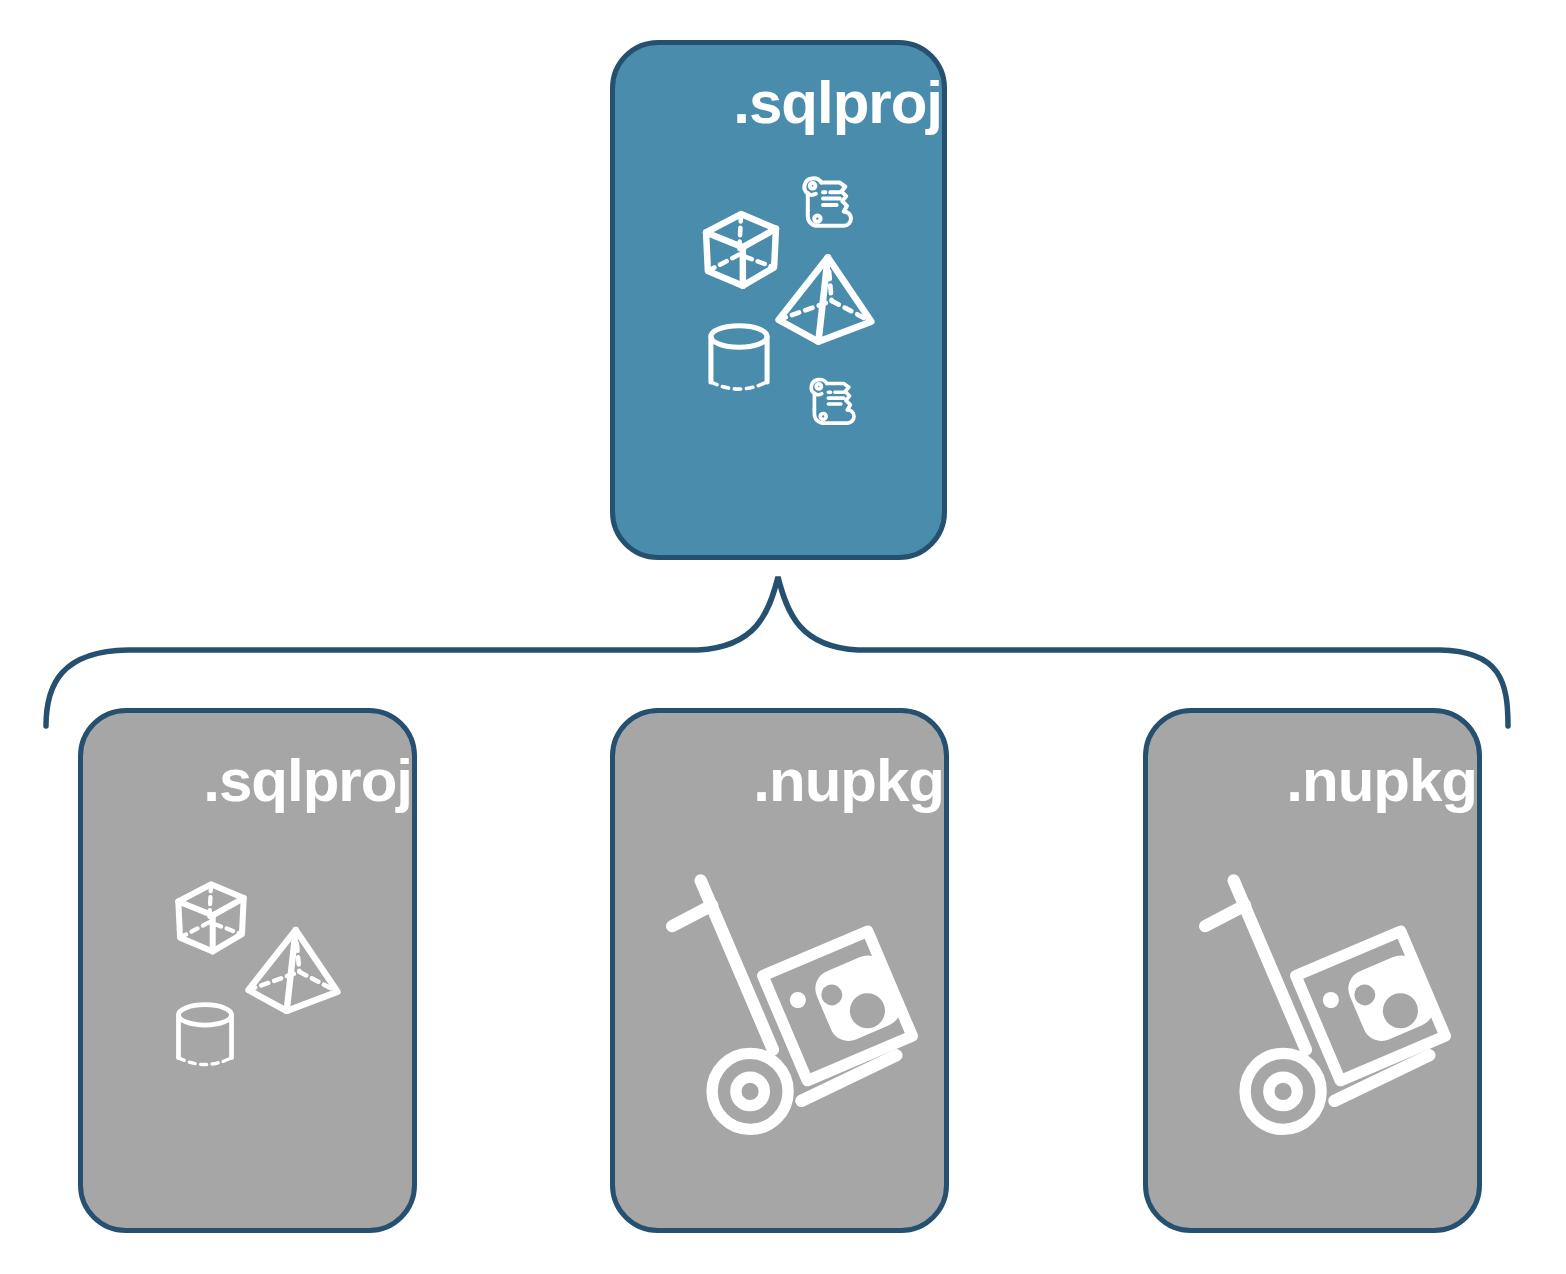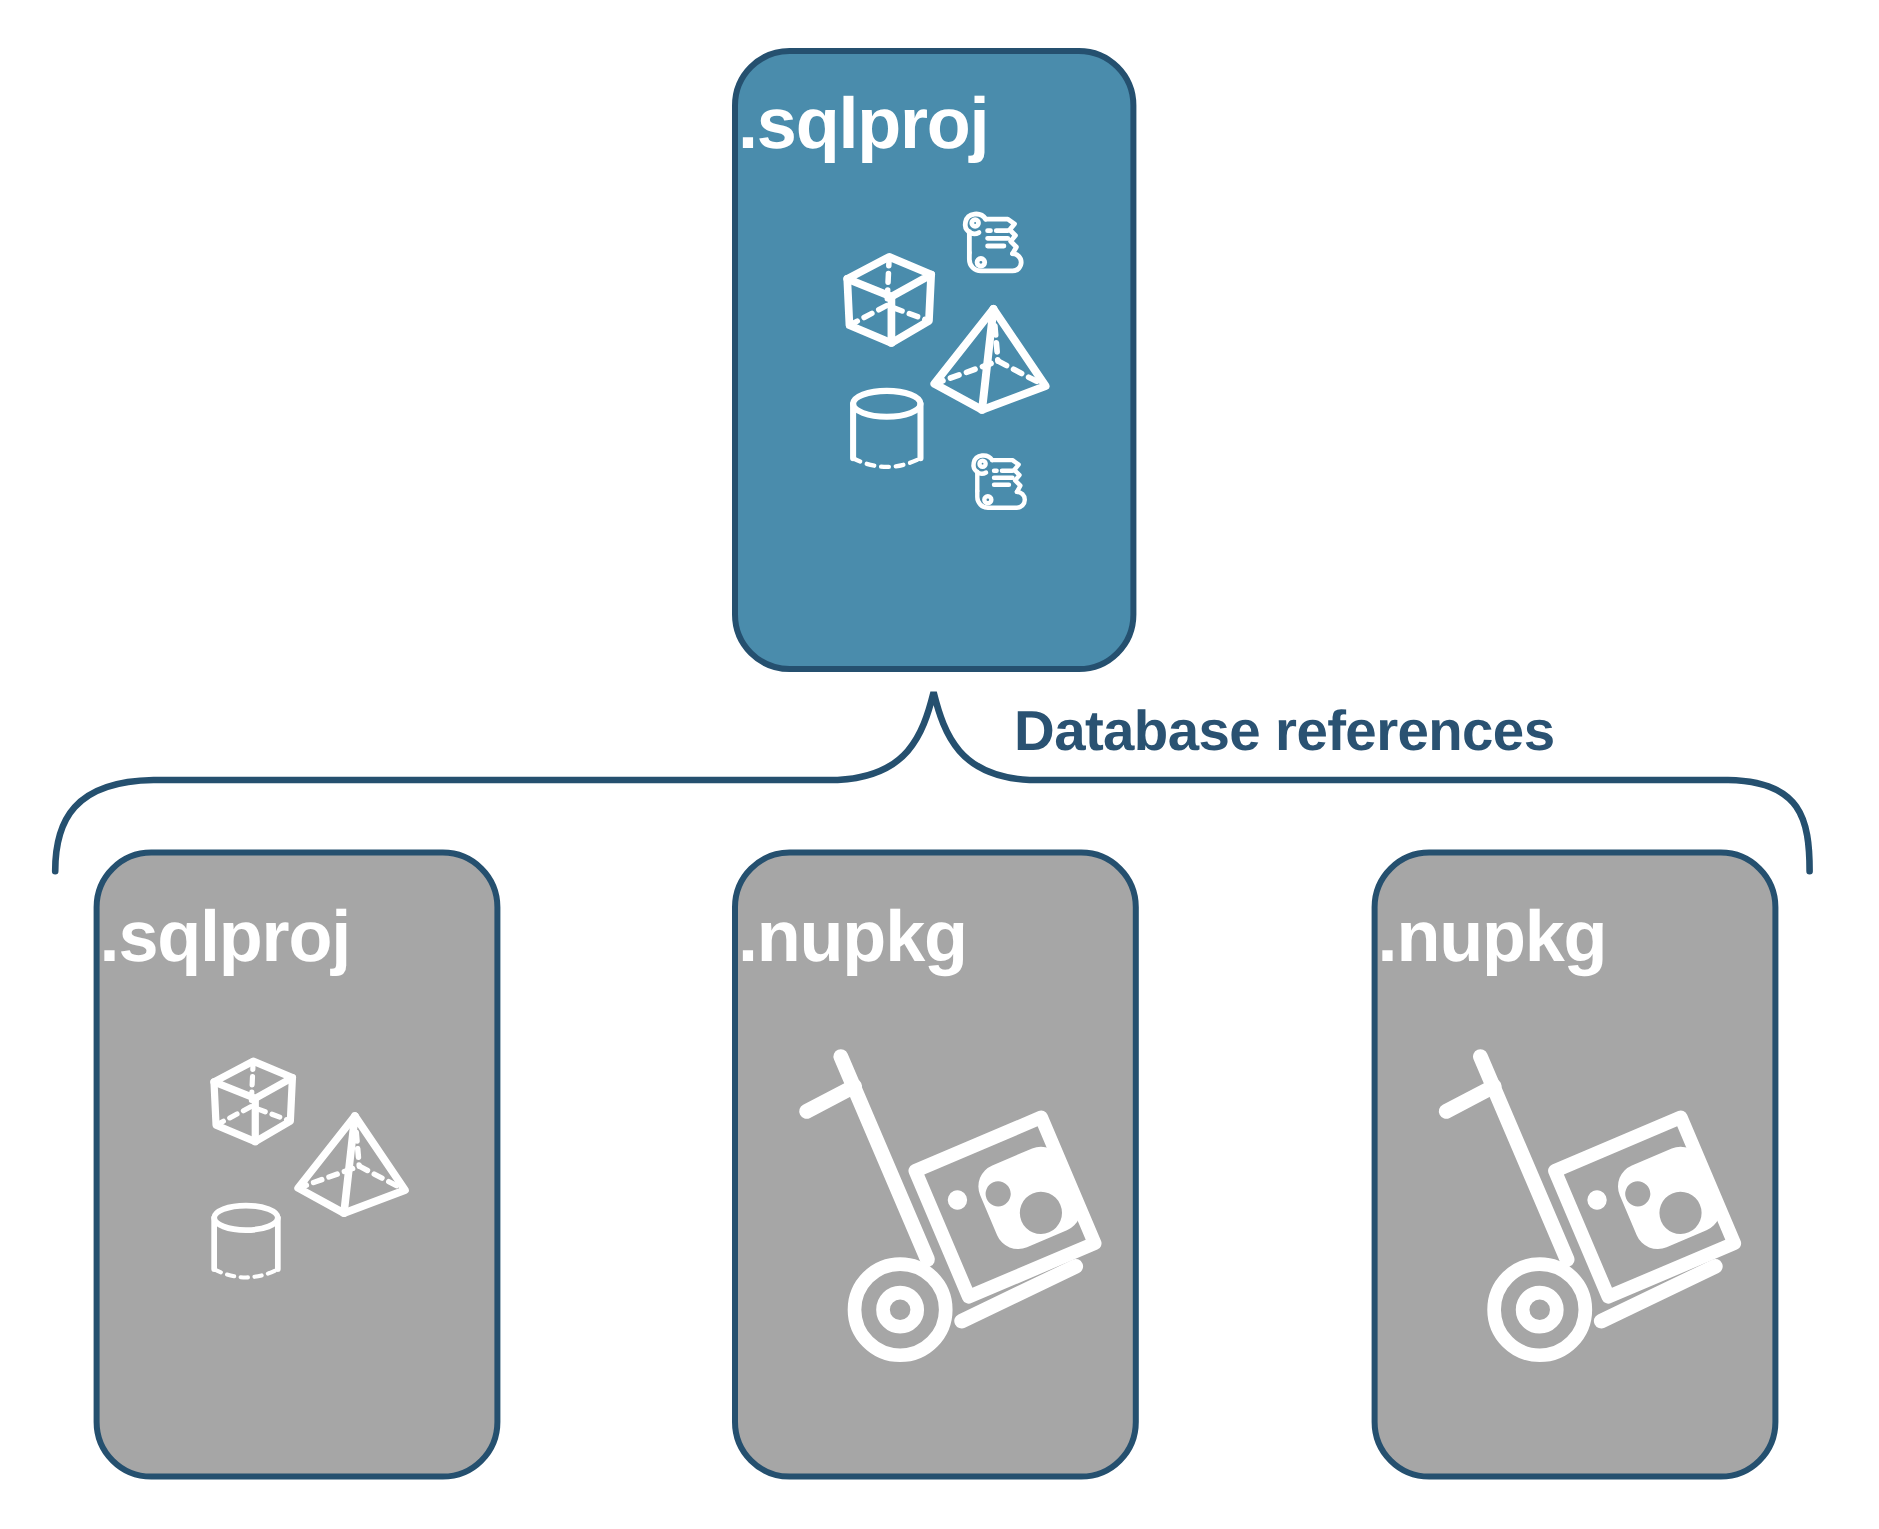--- a/index.html
+++ b/index.html
@@ -13,21 +13,21 @@
     position:absolute;box-sizing:border-box;
     border:5px solid var(--stroke,#25506f);
     border-radius:48px;
   }
   .node.root{left:610px;top:40px;width:337px;height:520px;background:var(--root-fill,#4a8cac);}
   .node.child{top:708px;width:339px;height:525px;background:var(--child-fill,#a6a6a6);}
   #child0{left:78px}
   #child1{left:610px}
   #child2{left:1143px}
   .node-title{
-    margin-top:26px;text-align:left;
+    margin-top:26px;text-align:right;
     font-size:60px;font-weight:700;letter-spacing:-1px;line-height:1.05;
     color:var(--label-text,#ffffff);
   }
   .node.child .node-title{margin-top:36px;}
   .icon{position:absolute;}
   .st{stroke:var(--icon,#ffffff);fill:none;stroke-linecap:round;stroke-linejoin:round;}
   .fw{fill:var(--icon,#ffffff);stroke:none;}
   .hole{fill:var(--child-fill,#a6a6a6);stroke:none;}
   .brace{position:absolute;left:0;top:0;width:1566px;height:1274px;pointer-events:none;}
   .brace path{stroke:var(--stroke,#25506f);stroke-width:5.5;fill:none;stroke-linecap:round;}
@@ -100,21 +100,20 @@
         <path d="M40,29 h3 M49,29 h12 M40,37 h21 M40,45 h17"></path>
       </g>
     </svg>
   </div>
 
   <svg class="brace" viewBox="0 0 1566 1274">
     <path d="M46,726 C46,684 62,651 128,650 L698,650 C756,647 769,613 778,577
              C787,613 800,647 858,650 L1440,650 C1501,651 1508,683 1508,726"></path>
   </svg>
 
-  <div class="connector-label">Database references</div>
 
   <div class="node child" id="child0">
     <div class="node-title">.sqlproj</div>
 
     <svg class="icon" style="left:85px;top:160px" width="86" height="88" viewBox="0 0 100 100">
       <g class="st" stroke-width="7">
         <path d="M12,32 L50,12 L88,28 L52,48 Z"></path>
         <path d="M12,32 L14,74 L52,90 L86,70 L88,28"></path>
         <path d="M52,48 L52,90"></path>
       </g>

